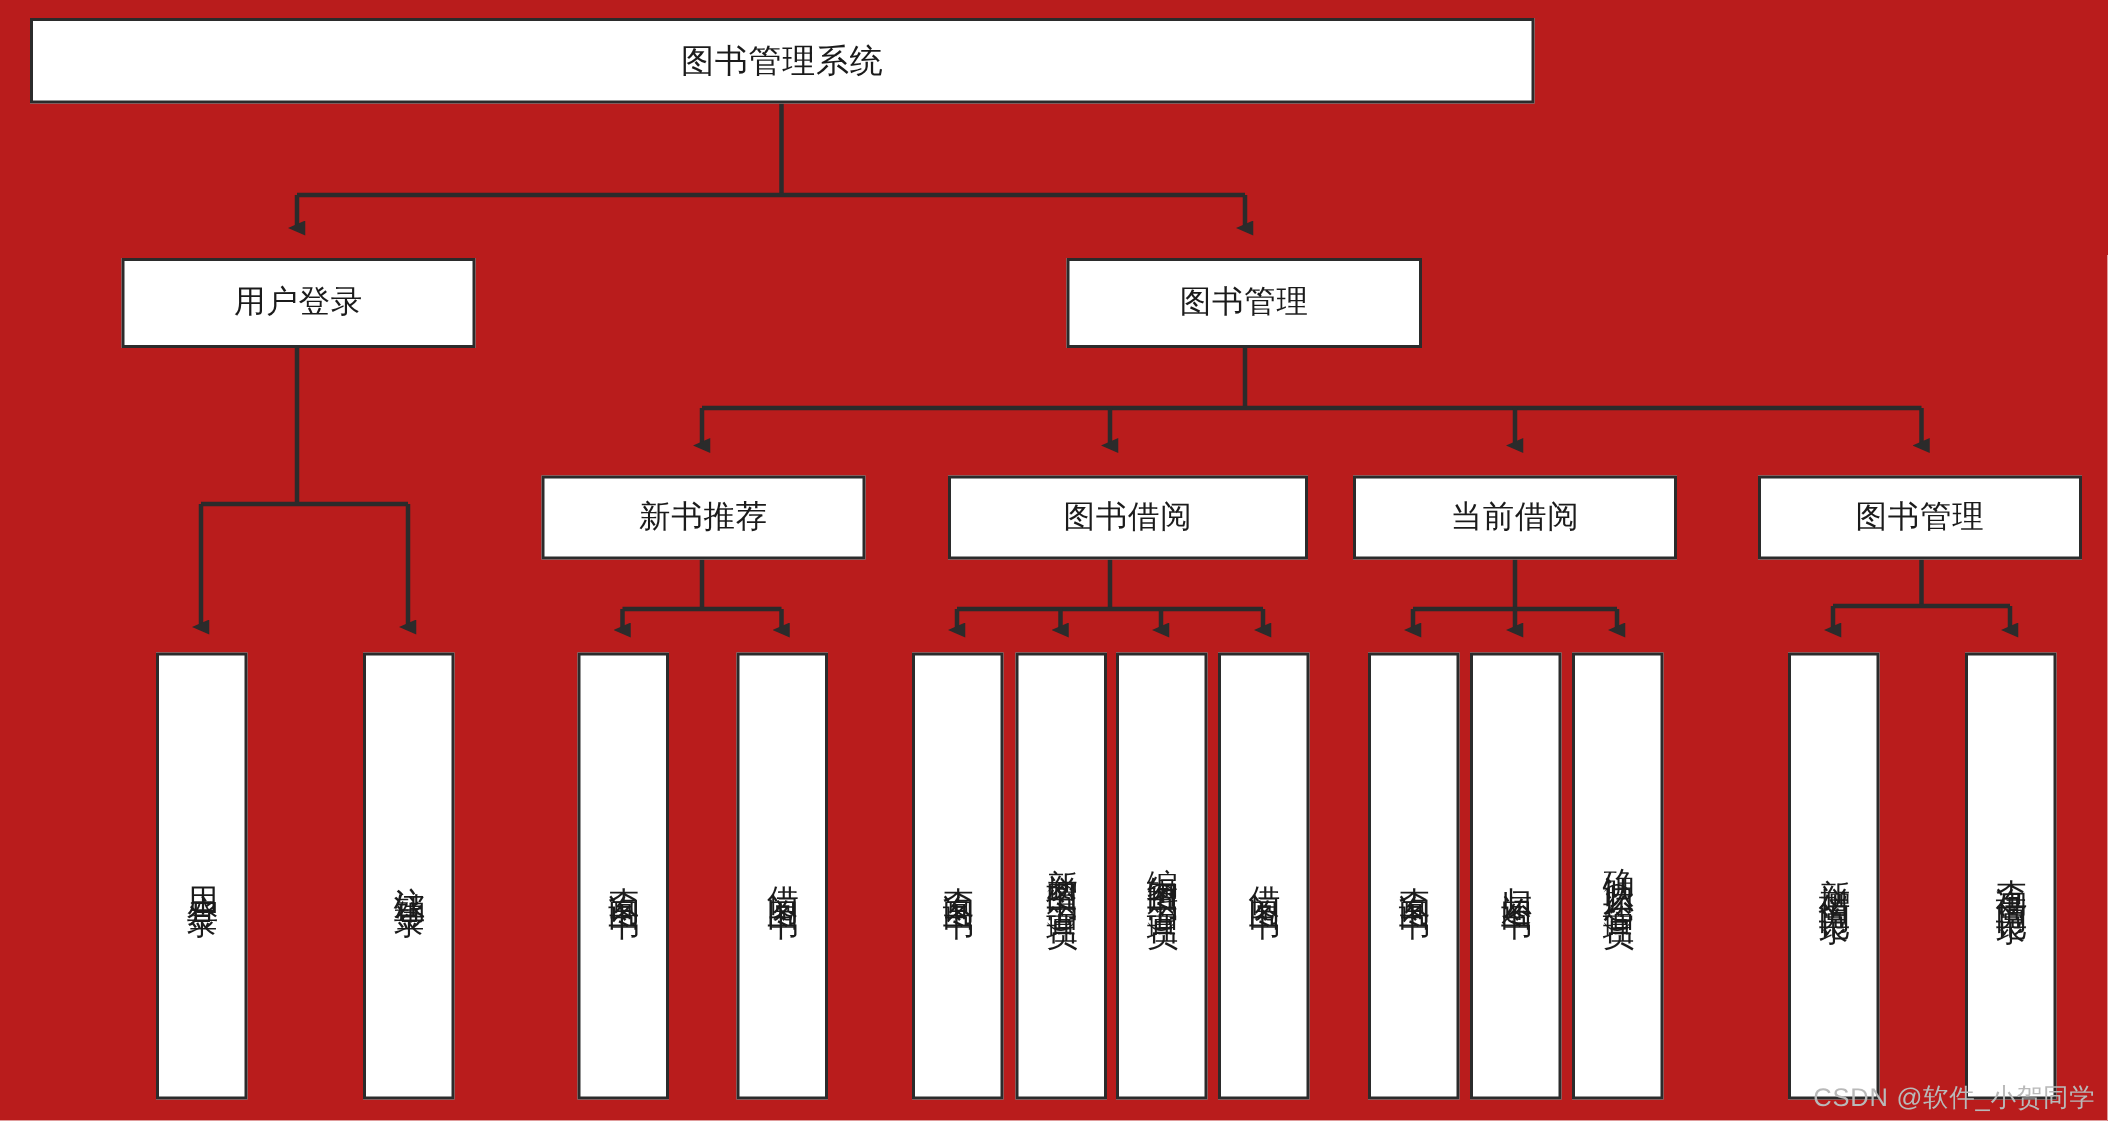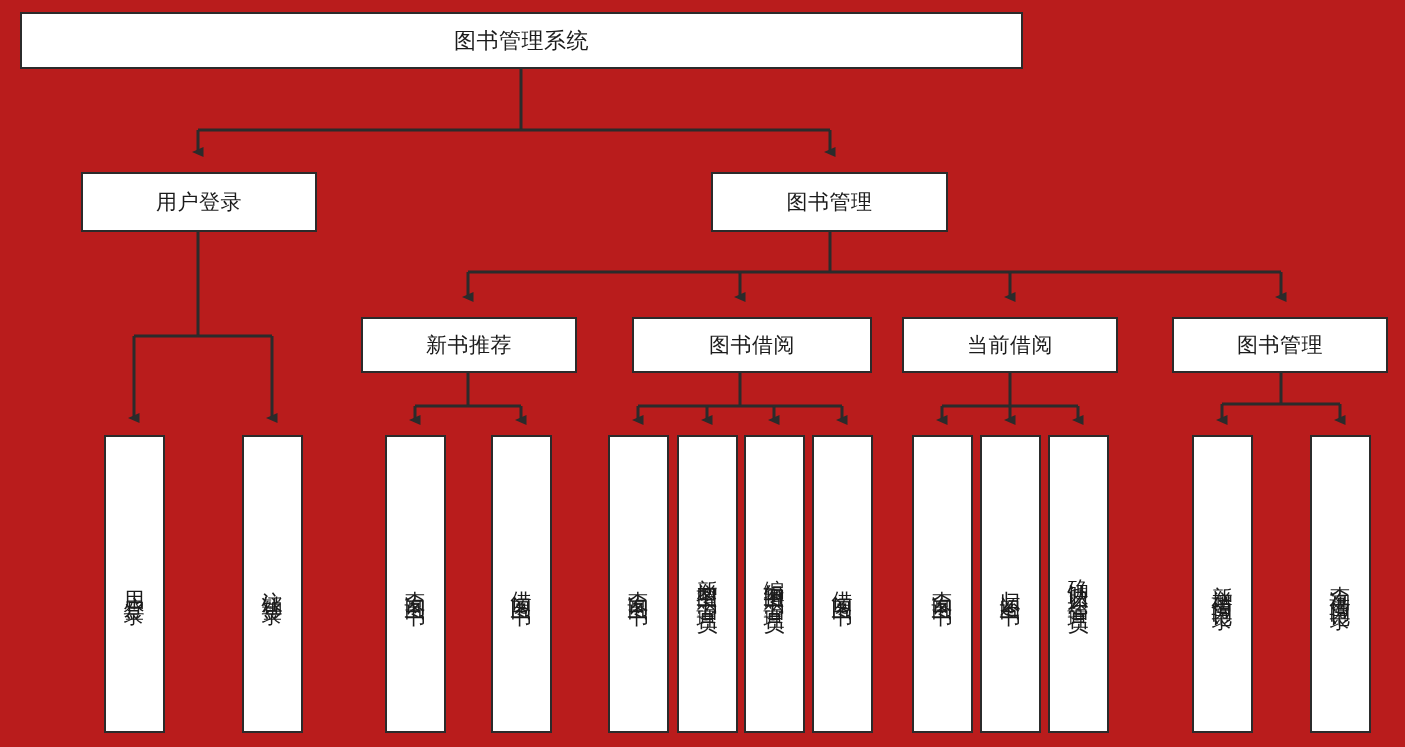--- a/index.html
+++ b/index.html
@@ -192,14 +192,15 @@
     <span class="label">确认归还（管理员）</span>
   </div>
 
   <div class="node vert" style="left:1192px; top:435px; width:61px; height:298px;">
     <span class="label">新增借阅记录</span>
   </div>
   <div class="node vert" style="left:1310px; top:435px; width:61px; height:298px;">
     <span class="label">查询借阅记录</span>
   </div>
 
+  <div class="watermark">CSDN @软件_小贺同学</div>
 
 </div>
 
 </body></html>

